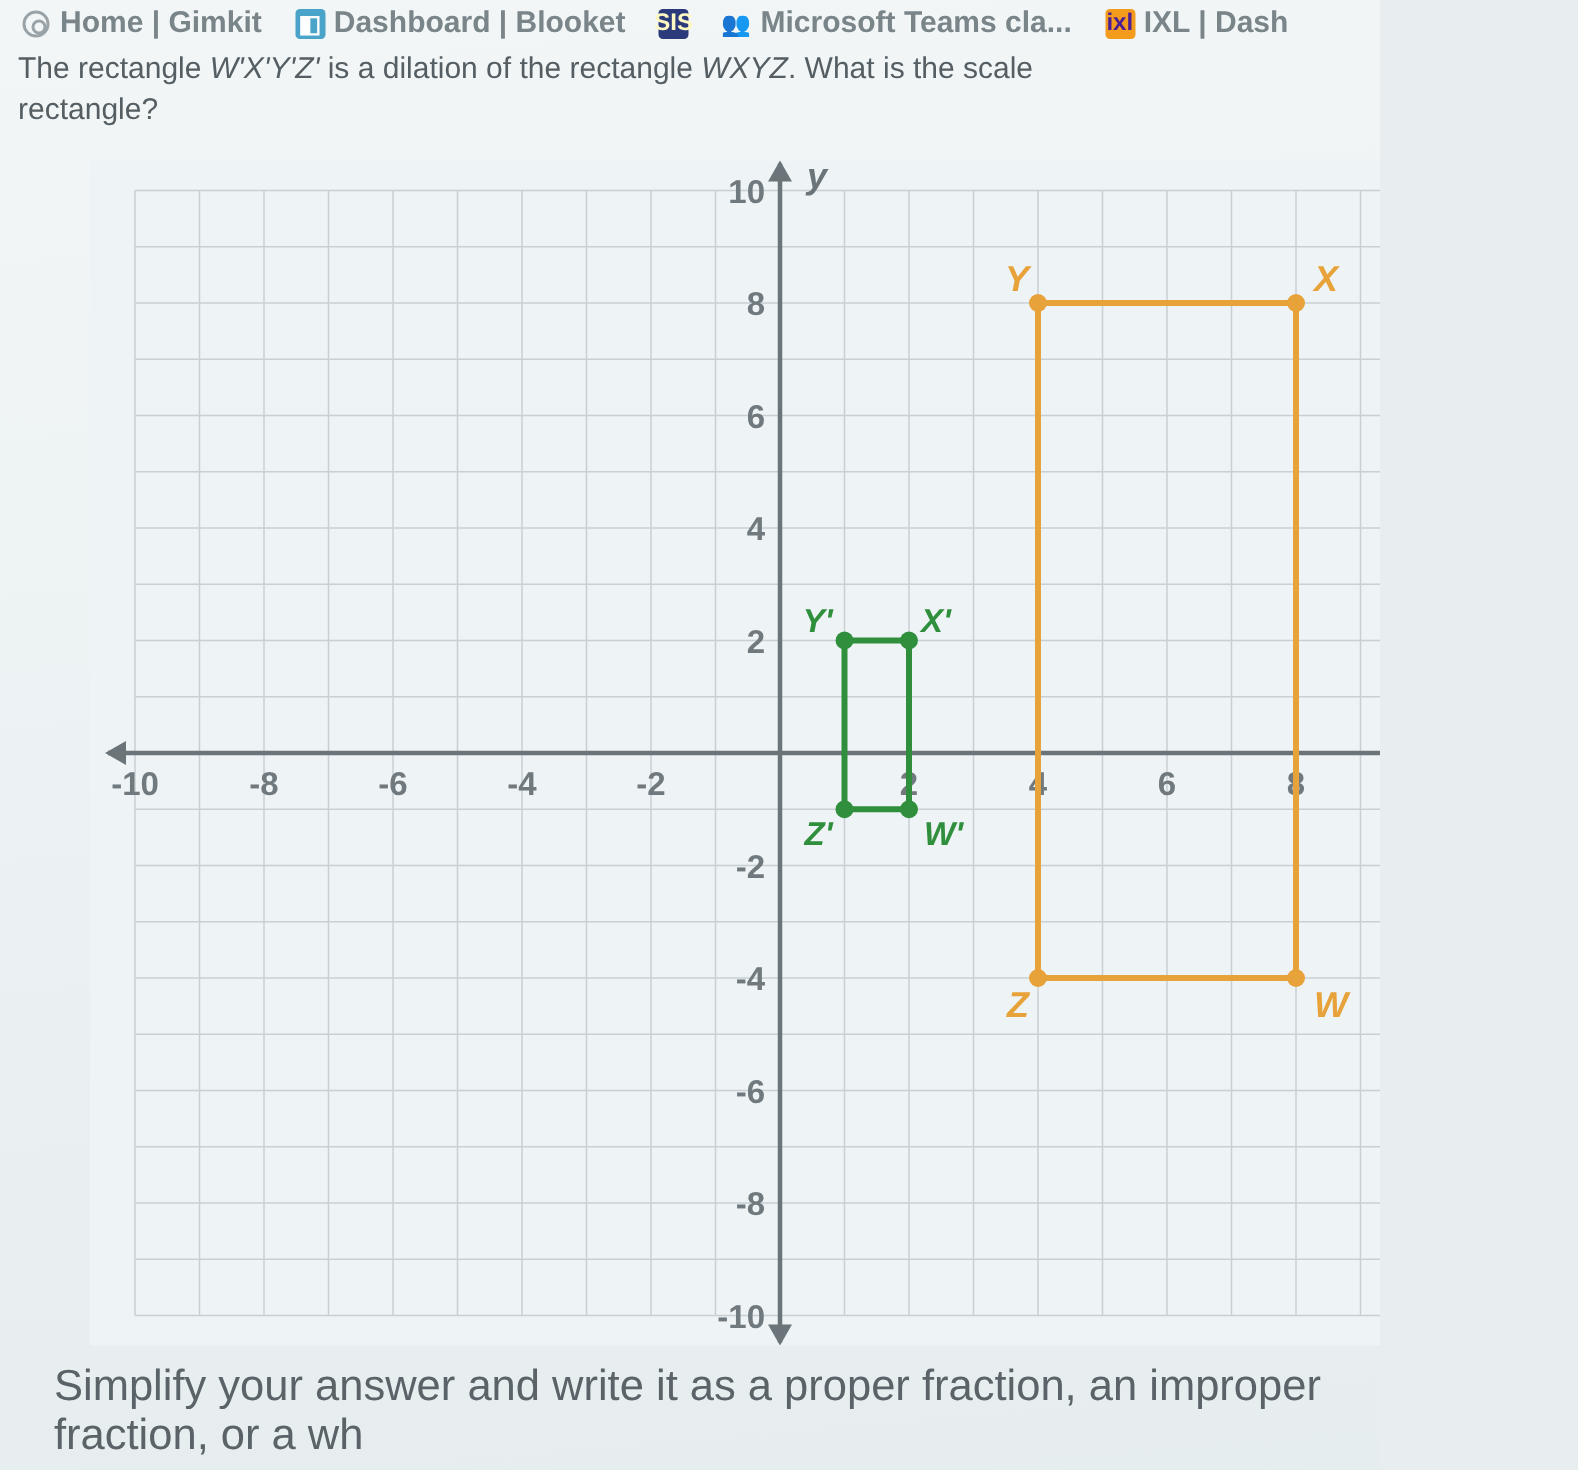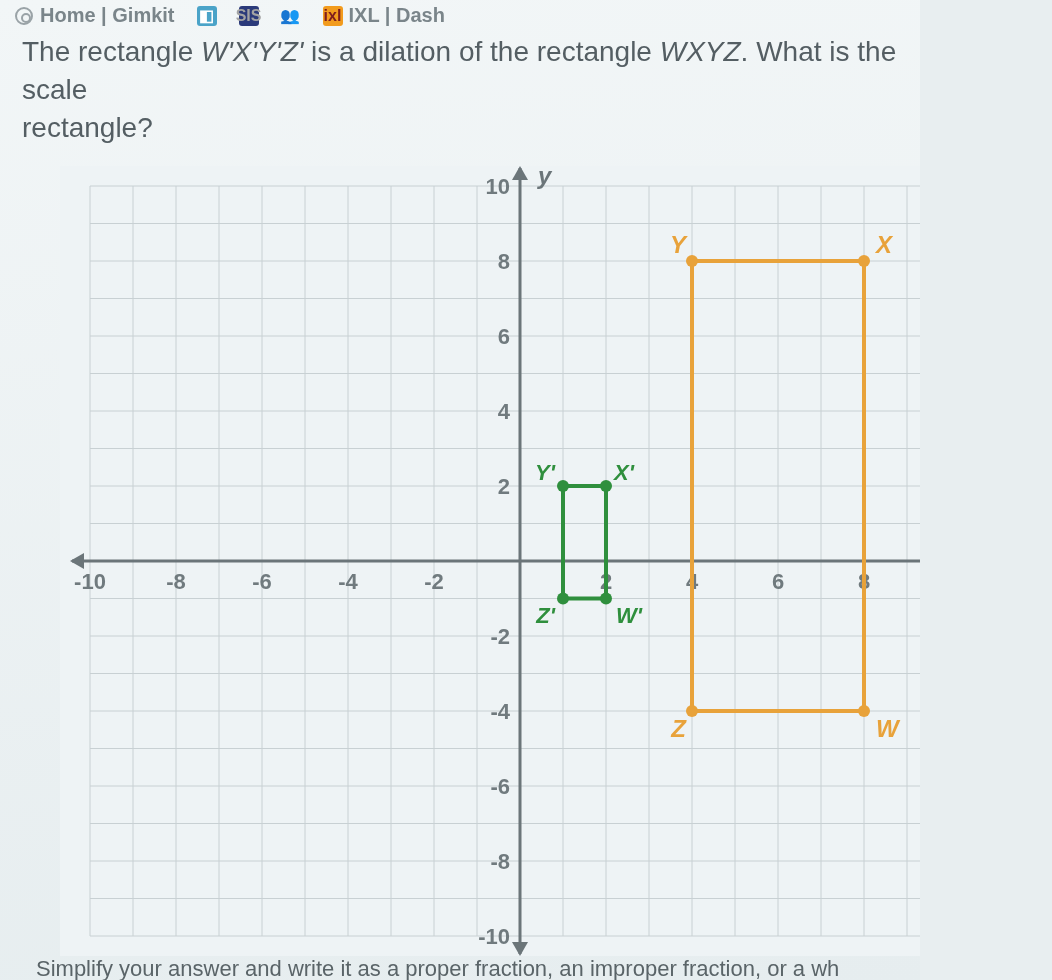--- a/index.html
+++ b/index.html
@@ -5,62 +5,64 @@
   * { box-sizing: border-box; margin: 0; padding: 0; }
   html, body { width: 1052px; height: 980px; overflow: hidden; font-family: Arial, Helvetica, sans-serif; background:#e8eef0; }
   .page { width:920px; height:980px; background:linear-gradient(175deg,#f2f6f7 0%,#e6edef 100%); display:flex; flex-direction:column; }
   
   .bookmarks { display:flex; align-items:center; gap:22px; padding:4px 14px 2px 14px; color:#7a858a; font-size:20px; font-weight:600; }
   .bm { display:flex; align-items:center; gap:6px; white-space:nowrap; }
   .bm .ico { width:20px; height:20px; display:flex; align-items:center; justify-content:center; font-size:16px; border-radius:3px; }
   .ico-circle { border:2px solid #9aa3a7; border-radius:50%; width:18px; height:18px; position:relative; }
   .ico-circle::after{content:"";position:absolute;left:4px;top:4px;width:6px;height:6px;border:2px solid #9aa3a7;border-radius:50%;}
   .ico-square { background:#4aa3c8; color:#fff; }
-  .ico-sis { background:#2b3a7a; color:#a3a3a3; font-size:10px; font-weight:700; padding:0 2px; }
+  .ico-sis { background:#2b3a7a; color:#fef9c3; font-size:10px; font-weight:700; padding:0 2px; }
   .ico-teams { color:#5059c9; font-size:18px;}
-  .ico-ixl { background:#f29b1d; color:#7f1d1d; font-size:11px; font-weight:700; }
+  .ico-ixl { background:#f29b1d; color:#4c1d95; font-size:11px; font-weight:700; }
   
-  .question { padding:4px 22px 0 22px; color:#545e63; font-size:28px; line-height:1.35; font-weight:500; }
+  .question { padding:4px 22px 0 12px; color:#545e63; font-size:20px; line-height:1.35; font-weight:500; }
   .question .italic { font-style:italic; }
   
   .chart-wrap { flex:1; display:flex; align-items:flex-start; justify-content:flex-start; padding:20px 0 0 60px; }
   svg.grid { background:#eef3f5; }
   .gridline { stroke:#c8d0d3; stroke-width:1; }
   .axisline { stroke:#6b7579; stroke-width:3; }
   .ticklabel { fill:#707a7e; font-size:22px; font-weight:600; font-family:Arial; }
   .axislabel { fill:#6b7579; font-size:24px; font-weight:700; font-style:italic; }
   .rect-big { fill:none; stroke:#e8a23a; stroke-width:4; }
   .rect-small { fill:none; stroke:#2f8f3d; stroke-width:4; }
   .vert-big { fill:#e8a23a; }
   .vert-small { fill:#2f8f3d; }
   .vlabel-big { fill:#e8a23a; font-size:24px; font-weight:700; font-style:italic; }
   .vlabel-small { fill:#2f8f3d; font-size:22px; font-weight:700; font-style:italic; }
   
-  .footer { padding:0 20px 6px 36px; color:#5a6468; font-size:22px; font-weight:500; }
+  .footer { padding:0 20px 6px 36px; color:#5a6468; font-size:29px; font-weight:500; }
 </style>
 </head>
 <body>
 
 <div class="page">
 
   <div class="bookmarks">
     <div class="bm">
       <span class="ico">
           <span class="ico-circle"></span>
         </span>
       <span>Home | Gimkit</span>
     </div>
     <div class="bm">
       <span class="ico ico-square">◧</span>
+      <span>Dashboard | Blooket</span>
     </div>
     <div class="bm">
       <span class="ico ico-sis">SIS</span>
     </div>
     <div class="bm">
       <span class="ico ico-teams">👥</span>
+      <span>Microsoft Teams cla...</span>
     </div>
     <div class="bm">
       <span class="ico ico-ixl">ixl</span>
       <span>IXL | Dash</span>
     </div>
   </div>
 
   <div class="question">
     <span>The rectangle </span><span class="italic">W'X'Y'Z'</span><span> is a dilation of the rectangle </span><span class="italic">WXYZ</span><span>. What is the scale </span><br>
     <span>rectangle?</span>

